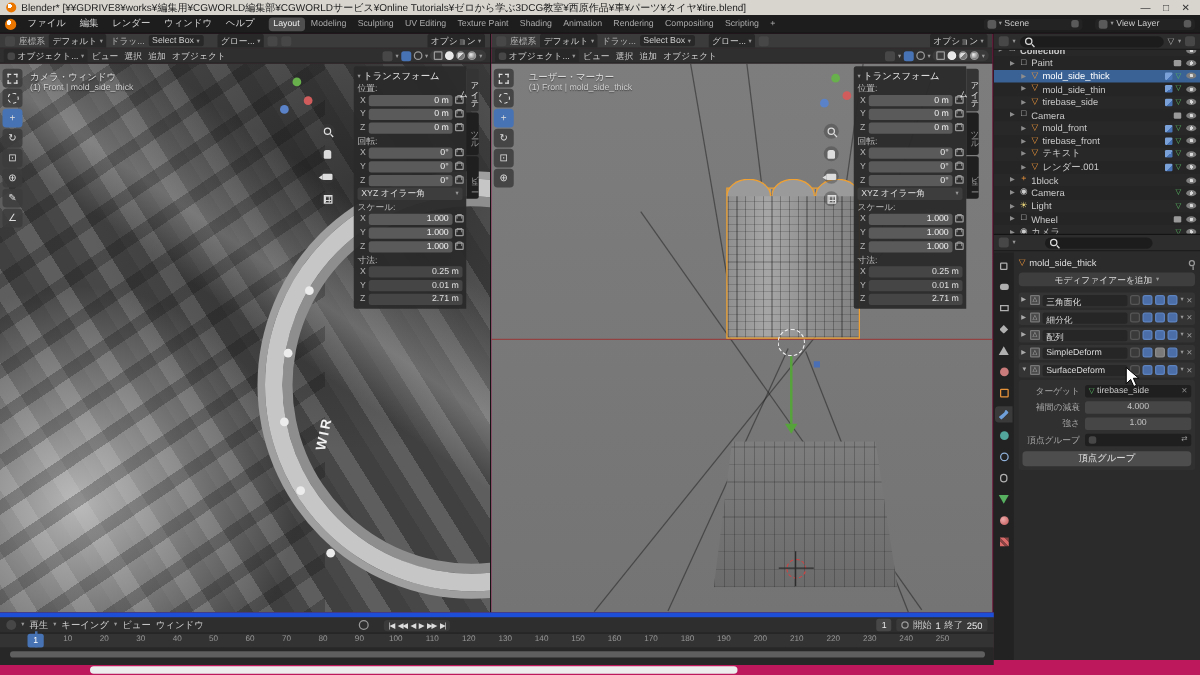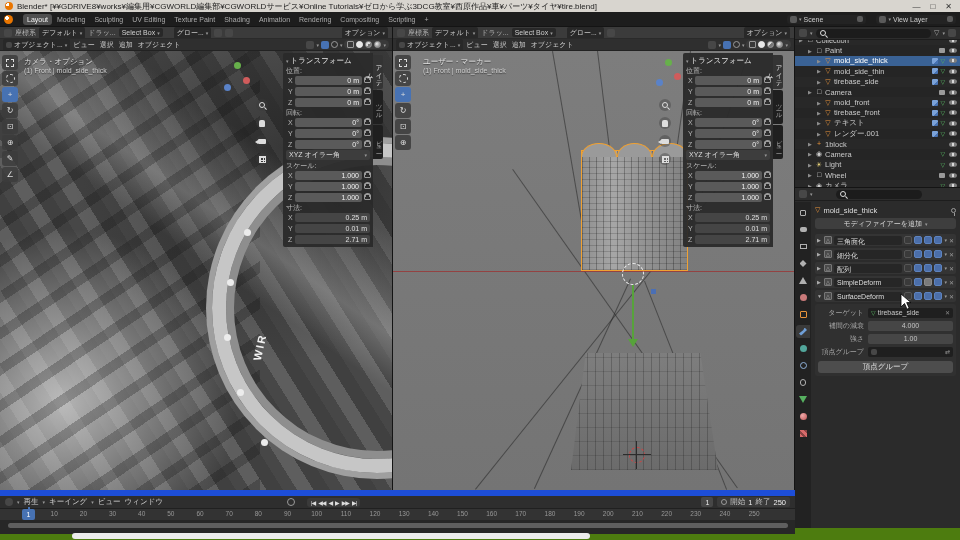--- a/index.html
+++ b/index.html
@@ -1,17 +1,17 @@
 <!DOCTYPE html>
 <html><head>
 <meta charset="utf-8">
 <style>
   *{margin:0;padding:0;box-sizing:border-box}
   html,body{width:960px;height:540px;overflow:hidden;background:#1d1d1d}
-  #app{position:relative;width:960px;height:540px;background:#4d7c0f;
+  #app{position:relative;width:960px;height:540px;background:#be185d;
        font-family:"Liberation Sans","DejaVu Sans",sans-serif;color:#c8c8c8;font-size:8px}
   .abs{position:absolute}
 
   
   #titlebar{position:absolute;left:0;top:0;width:960px;height:12px;background:#d8d5cf;
             display:flex;align-items:center;color:#1c1c1c;font-size:8px}
   .blender-logo{width:8px;height:8px;border-radius:50%;margin:0 4px 0 5px;flex:0 0 auto;
      background:radial-gradient(circle at 35% 35%,#fff 0 22%,#ea7600 23% 100%)}
   #window-title{white-space:nowrap;overflow:hidden}
   .win-controls{margin-left:auto;display:flex;gap:10px;padding-right:8px;color:#333;font-size:8px}
@@ -147,21 +147,21 @@
   .sd-panel{background:#303030;border-radius:2px;padding:3px;margin-top:1px}
   .sd-row{height:11px;display:flex;align-items:center;margin-bottom:2px}
   .sd-lbl{width:50px;text-align:right;padding-right:4px;font-size:7px;color:#a8a8a8;white-space:nowrap}
   .sd-field{flex:1;height:10px;border-radius:2px;display:flex;align-items:center;font-size:7px;padding:0 3px;gap:2px}
   .sd-field.idfield{background:#1f1f1f;color:#c9c9c9}
   .sd-field.num{background:#464646;color:#c4c4c4;justify-content:center}
   .unbind{height:12px;background:#4d4d4d;border-radius:3px;display:flex;align-items:center;
           justify-content:center;font-size:7.5px;color:#e2e2e2;margin-top:4px}
 
   
-  #timeline{position:absolute;left:0;top:490px;width:795px;height:38px;background:#2a2a2a;border-top:6px solid #1d4ed8}
+  #timeline{position:absolute;left:0;top:490px;width:795px;height:38px;background:#2a2a2a;border-top:4px solid #1d4ed8}
   #tl-header{height:13px;background:#2e2e2e;display:flex;align-items:center;gap:4px;padding:0 5px;
              font-size:7.5px;color:#cfcfcf;border-bottom:1px solid #202020}
   #playback{display:flex;gap:3px;margin-left:8px;background:#3a3a3a;border-radius:3px;padding:1px 4px}
   #playback span{font-size:6px;color:#ddd;letter-spacing:-1px}
   .tl-field{background:#474747;border-radius:2px;height:10px;display:flex;align-items:center;
             justify-content:center;color:#eee;font-size:7px;padding:0 4px}
   .tl-rangegrp{display:flex;align-items:center;gap:3px;background:#3a3a3a;border-radius:2px;height:10px;padding:0 4px;color:#c9c9c9}
   #tl-ruler{position:absolute;left:0;top:13px;width:795px;height:11px;background:#333}
   .tick{position:absolute;top:1px;font-size:6.5px;color:#979797;transform:translateX(-50%)}
   #cur-frame-pill{position:absolute;left:22px;top:0;width:13px;height:11px;background:#4772b3;
@@ -197,20 +197,27 @@
     <span id="window-title">Blender* [¥¥GDRIVE8¥works¥編集用¥CGWORLD編集部¥CGWORLDサービス¥Online Tutorials¥ゼロから学ぶ3DCG教室¥西原作品¥車¥パーツ¥タイヤ¥tire.blend]</span>
     <div class="win-controls">
       <span>—</span>
       <span>□</span>
       <span>✕</span>
     </div>
   </div>
 
   <div id="topbar">
     <span class="blender-icon"></span>
+    <nav id="topbar-menus">
+        <span>ファイル</span>
+        <span>編集</span>
+        <span>レンダー</span>
+        <span>ウィンドウ</span>
+        <span>ヘルプ</span>
+      </nav>
     <nav id="workspace-tabs">
         <span class="active">Layout</span>
         <span>Modeling</span>
         <span>Sculpting</span>
         <span>UV Editing</span>
         <span>Texture Paint</span>
         <span>Shading</span>
         <span>Animation</span>
         <span>Rendering</span>
         <span>Compositing</span>
@@ -293,21 +300,21 @@
         background:repeating-linear-gradient(-34deg, rgba(15,15,15,.25) 0 10px, transparent 10px 30px);"></div>
       <div class="abs" style="left:212px;top:92px;width:330px;height:330px;border-radius:50%;
         border:14px solid #c6c6c6;box-shadow:inset 0 0 0 8px #8e8e8e, 0 0 0 6px #9f9f9f;"></div>
       <div class="abs" style="left:244px;top:178px;width:7px;height:7px;border-radius:50%;background:#ececec"></div>
       <div class="abs" style="left:227px;top:228px;width:7px;height:7px;border-radius:50%;background:#ececec"></div>
       <div class="abs" style="left:224px;top:283px;width:7px;height:7px;border-radius:50%;background:#ececec"></div>
       <div class="abs" style="left:237px;top:338px;width:7px;height:7px;border-radius:50%;background:#ececec"></div>
       <div class="abs" style="left:261px;top:388px;width:7px;height:7px;border-radius:50%;background:#ececec"></div>
       <div class="abs" style="left:246px;top:290px;color:#f2f2f2;font-weight:bold;font-size:11px;letter-spacing:2px;transform:rotate(-78deg)">WIR</div>
 
-      <div class="vp-label" style="left:24px;top:6px">カメラ・オプション</div>
+      <div class="vp-label" style="left:24px;top:6px">カメラ・ウィンドウ</div>
       <div class="vp-sublabel" style="left:24px;top:16px">(1) Front | mold_side_thick</div>
 
       <div class="vp-tools" style="top:4px">
         <div class="tool-btn">
             <span class="tb-dash"></span>
           </div>
         <div class="tool-btn">
             <span class="tb-circ"></span>
           </div>
         <div class="tool-btn active">
@@ -640,21 +647,21 @@
       <span class="mini-ic"></span>
         <span class="caret">▾</span>
       <span class="search-pill" style="flex:1">
           <span class="mag"></span>
         </span>
       <span style="color:#aaa;font-size:7px">▽</span>
         <span class="caret">▾</span>
       <span class="mini-ic"></span>
     </div>
     <div id="outliner-rows">
-        <div class="ol-row" style="margin-top: -5px; padding-left: 4px;">
+        <div class="ol-row" style="margin-top: -5px; padding-left: 4px; font-weight: bold;">
           <span class="ol-caret">▶</span>
           <span class="ol-ic collection">□</span>
           <span>Collection</span>
           <span style="flex: 1 1 0%;"></span>
           <span class="eye-icon"></span>
         </div>
         <div class="ol-row" style="padding-left: 13px;">
           <span class="ol-caret">▶</span>
           <span class="ol-ic collection">□</span>
           <span>Paint</span>

